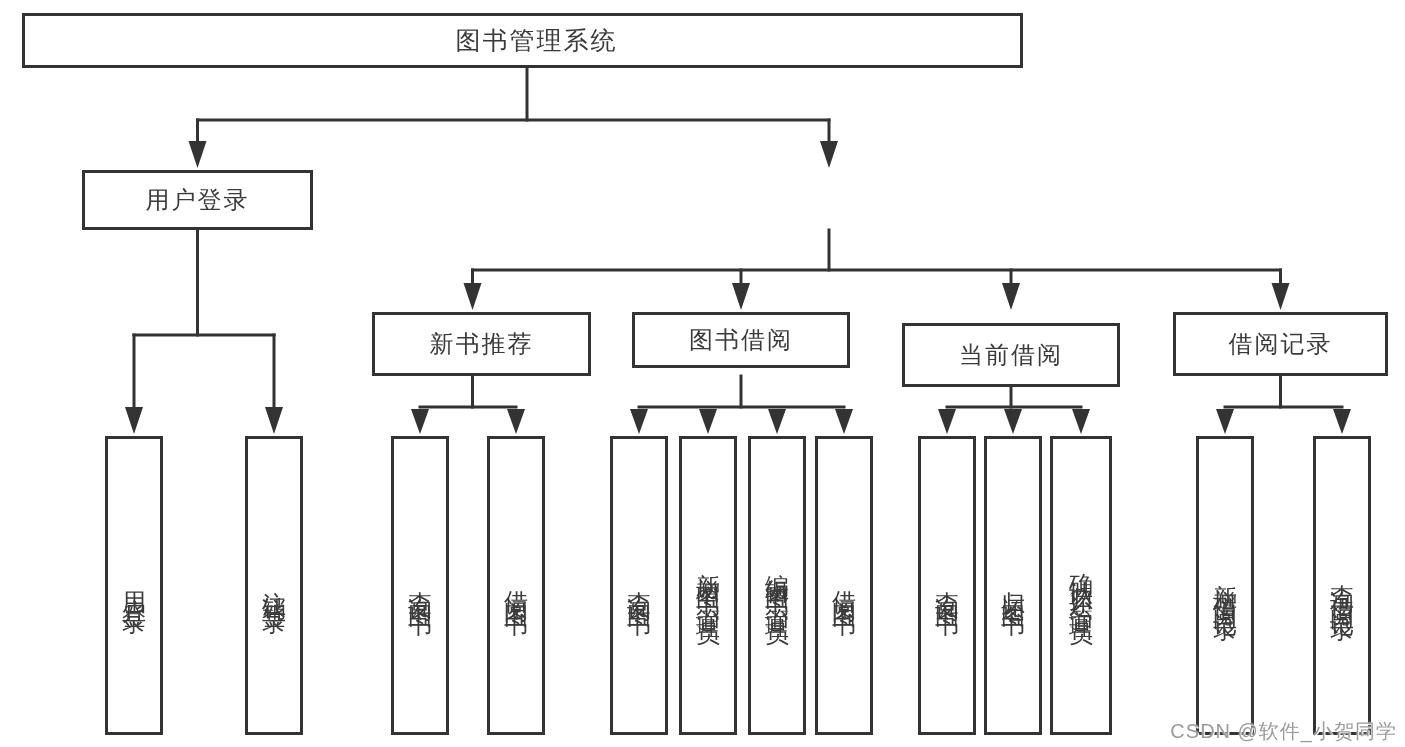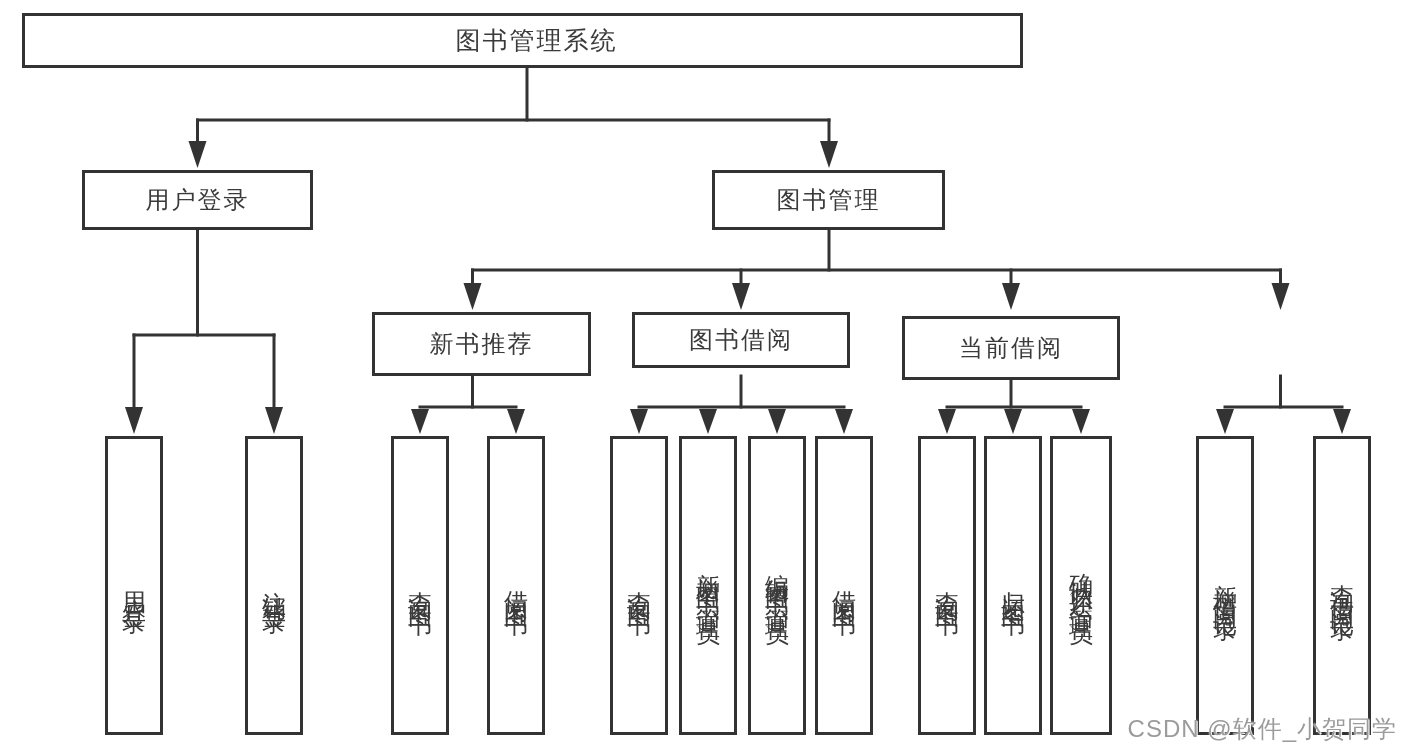--- a/index.html
+++ b/index.html
@@ -37,21 +37,21 @@
     text-orientation:mixed;
     font-size:24px;
     letter-spacing:7px;
     color:#3a3a3a;
     line-height:1;
     white-space:nowrap;
   }
   .watermark{
     position:absolute;
     right:8px;bottom:2px;
-    font-size:24px;
+    font-size:20px;
     color:#9b9b9b;
     letter-spacing:1px;
     z-index:3;
     text-shadow:0 0 2px #ffffff,1px 1px 0 #ffffff;
   }
 </style>
 </head>
 <body>
 
 <div class="stage">
@@ -119,25 +119,25 @@
         <path d="M1225,407 H1342" fill="none"></path>
         <polygon points="1216,409 1234,409 1225,434" stroke="none"></polygon>
         <polygon points="1333,409 1351,409 1342,434" stroke="none"></polygon>
       </g>
     </g>
   </svg>
 
   <div class="node root" style="left:22px;top:13px;width:1001px;height:55px;padding-left:28px;">图书管理系统</div>
 
   <div class="node" style="left:82px;top:170px;width:231px;height:60px;">用户登录</div>
-  <div class="node" style="left:712px;top:170px;width:233px;height:60px;">图书管理</div>
 
   <div class="node" style="left:372px;top:312px;width:219px;height:64px;">新书推荐</div>
   <div class="node" style="left:632px;top:312px;width:218px;height:56px;">图书借阅</div>
-  <div class="node" style="left:902px;top:316px;width:218px;height:64px;">当前借阅</div>
+  <div class="node" style="left:902px;top:323px;width:218px;height:64px;">当前借阅</div>
+  <div class="node" style="left:1173px;top:312px;width:215px;height:64px;">借阅记录</div>
 
   <div class="vnode" style="left:105px;">
     <span>用户登录</span>
   </div>
   <div class="vnode" style="left:245px;">
     <span>注销登录</span>
   </div>
 
   <div class="vnode" style="left:391px;">
     <span>查询图书</span>

